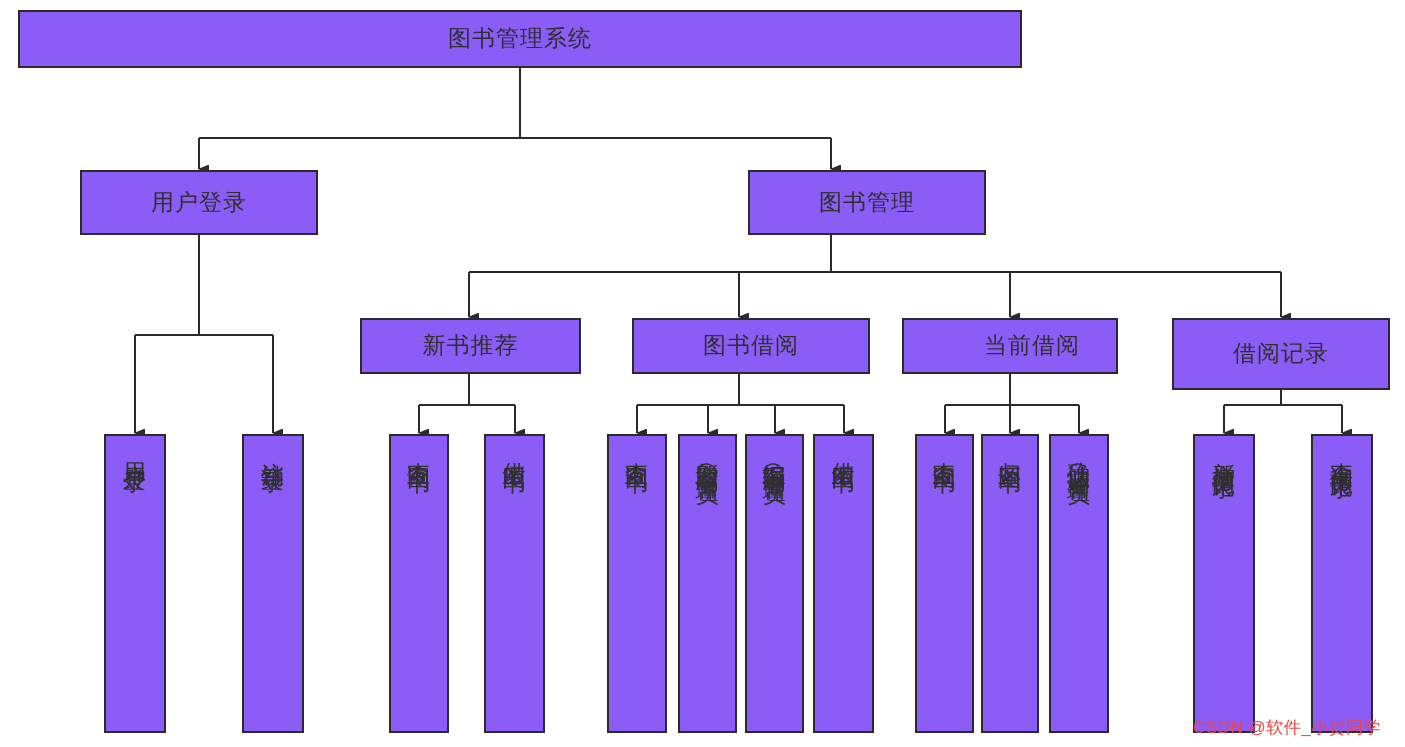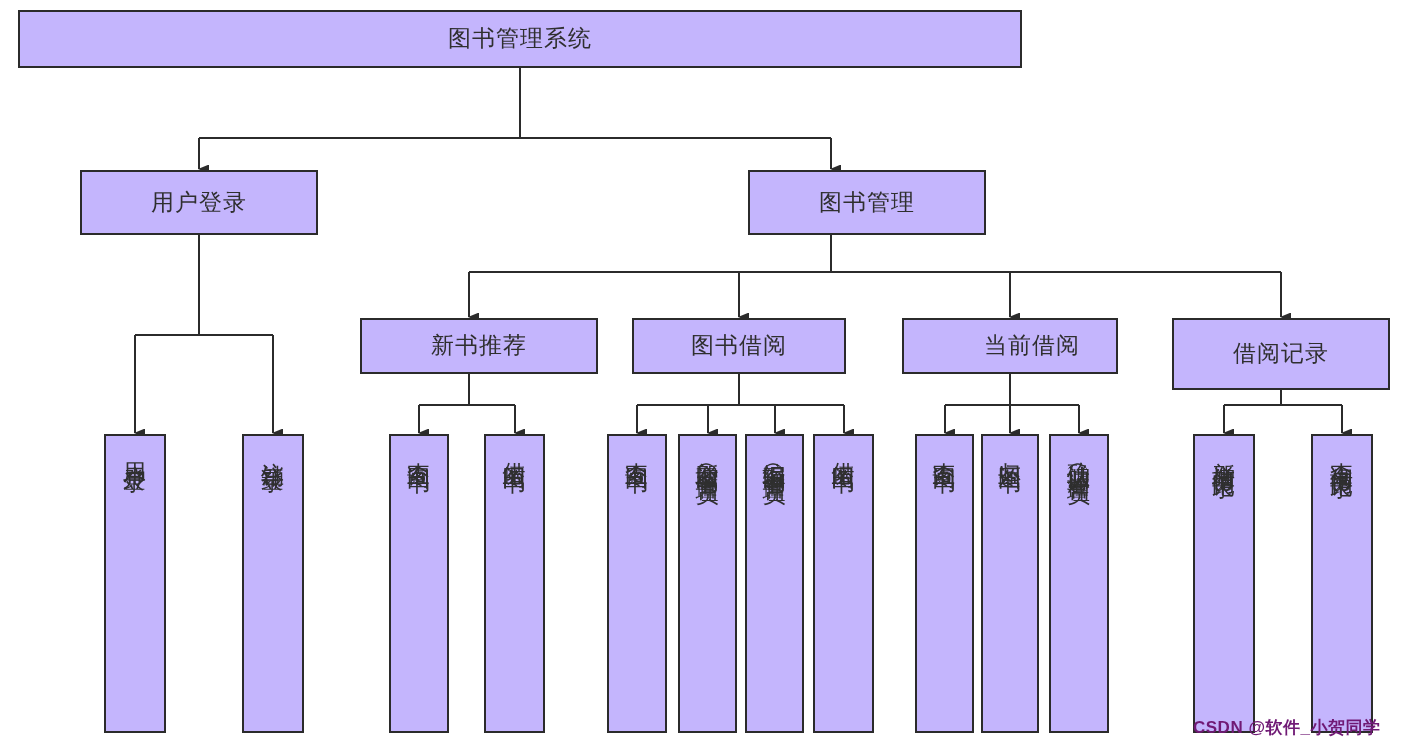--- a/index.html
+++ b/index.html
@@ -16,21 +16,21 @@
   }
   svg#edges{
     position:absolute;left:0;top:0;
     width:1405px;height:747px;
     pointer-events:none;
   }
   .node{
     position:absolute;
     box-sizing:border-box;
     border:2px solid #2b2b2b;
-    background:#c4b5fd;
+    background:#8b5cf6;
     display:flex;
     align-items:center;
     justify-content:center;
     color:#2f2f2f;
   }
   .node.horiz .node-label{
     font-size:23px;
     line-height:1.2;
     letter-spacing:1px;
     white-space:nowrap;
@@ -109,24 +109,24 @@
   <div id="node-layer">
       <div class="node horiz" style="left: 18px; top: 10px; width: 1004px; height: 58px;">
         <span class="node-label">图书管理系统</span>
       </div>
       <div class="node horiz" style="left: 80px; top: 170px; width: 238px; height: 65px;">
         <span class="node-label">用户登录</span>
       </div>
       <div class="node horiz" style="left: 748px; top: 170px; width: 238px; height: 65px;">
         <span class="node-label">图书管理</span>
       </div>
-      <div class="node horiz" style="left: 360px; top: 318px; width: 238px; height: 56px;">
+      <div class="node horiz" style="left: 360px; top: 318px; width: 221px; height: 56px;">
         <span class="node-label">新书推荐</span>
       </div>
-      <div class="node horiz" style="left: 632px; top: 318px; width: 214px; height: 56px;">
+      <div class="node horiz" style="left: 632px; top: 318px; width: 238px; height: 56px;">
         <span class="node-label">图书借阅</span>
       </div>
       <div class="node horiz" style="left: 902px; top: 318px; width: 216px; height: 56px; padding-left: 44px;">
         <span class="node-label">当前借阅</span>
       </div>
       <div class="node horiz" style="left: 1172px; top: 318px; width: 218px; height: 72px;">
         <span class="node-label">借阅记录</span>
       </div>
       <div class="node vert" style="left: 104px; top: 434px; width: 62px; height: 299px;">
         <span class="node-label">用户登录</span>
@@ -161,14 +161,14 @@
       <div class="node vert" style="left: 1049px; top: 434px; width: 60px; height: 299px;">
         <span class="node-label">确认归还（管理员）</span>
       </div>
       <div class="node vert" style="left: 1193px; top: 434px; width: 62px; height: 299px;">
         <span class="node-label">新增借阅记录</span>
       </div>
       <div class="node vert" style="left: 1311px; top: 434px; width: 62px; height: 299px;">
         <span class="node-label">查询借阅记录</span>
       </div>
     </div>
-  <div id="watermark" style="left: 1193px; top: 716px; color: #701a75; font-weight: bold;">CSDN @软件_小贺同学</div>
+  <div id="watermark" style="left: 1193px; top: 716px; color: #ef4444;">CSDN @软件_小贺同学</div>
 </div>
 
 </body></html>

